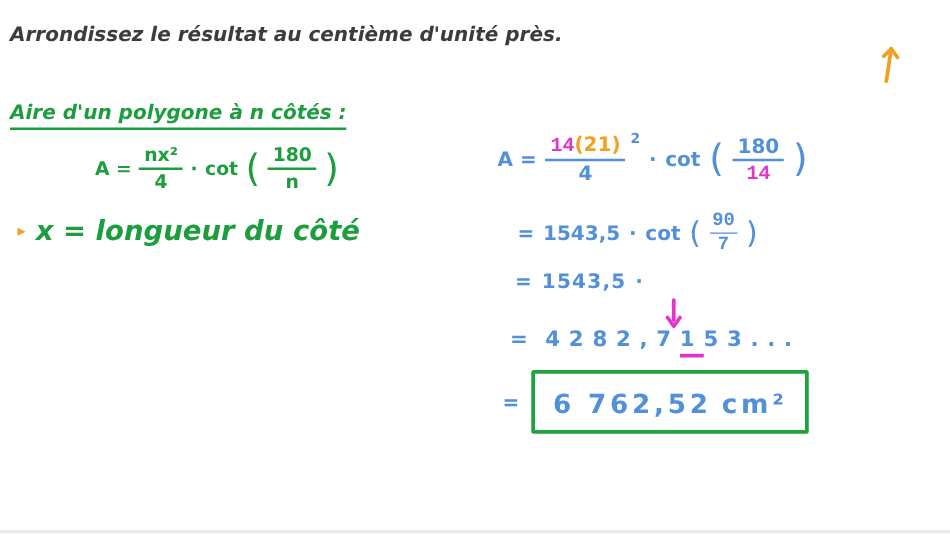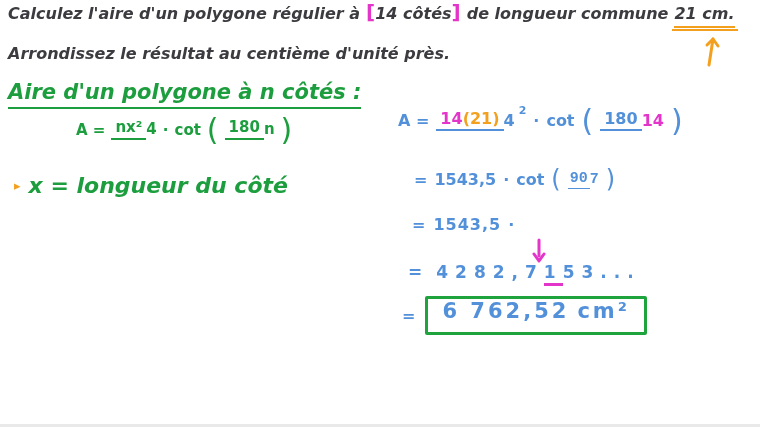--- a/index.html
+++ b/index.html
@@ -21,70 +21,60 @@
   .qline1{display:flex;align-items:baseline;gap:6px;white-space:nowrap;}
   .bracket-group{display:inline-flex;align-items:baseline;}
   .bracket{color:var(--magenta);font-style:normal;font-size:20px;font-weight:700;line-height:1;}
   .u21{position:relative;display:inline-block;border-bottom:2px solid var(--orange);padding-bottom:1px;}
   .u21::after{content:"";position:absolute;left:-2px;right:-3px;bottom:-5px;height:2px;background:var(--orange);}
   .qline2{margin-top:14px;}
   
   .arrow-up{position:absolute;left:699px;top:31px;}
   
   .ref-heading{position:absolute;left:8px;top:80px;color:var(--green);
-    font-style:italic;font-weight:700;font-size:21px;
+    font-style:italic;font-weight:700;font-size:16px;
     border-bottom:2px solid var(--green);padding-bottom:3px;}
   .formula-row{position:absolute;display:flex;align-items:center;gap:6px;font-weight:700;}
   .ref-formula{left:76px;top:116px;color:var(--green);font-size:15px;}
   .note{position:absolute;left:14px;top:173px;display:flex;align-items:center;gap:8px;}
   .note .bullet{color:var(--orange);font-size:13px;line-height:1;}
   .note .note-text{color:var(--green);font-style:italic;font-weight:700;font-size:22px;}
   
-  .frac{display:inline-flex;flex-direction:row;align-items:center;line-height:1.15;text-align:center;}
+  .frac{display:inline-flex;flex-direction:column;align-items:center;line-height:1.15;text-align:center;}
   .frac .num{border-bottom:2px solid currentColor;padding:0 4px 1px;}
   .frac .den{padding-top:1px;}
   .frac.small{font-size:15px;line-height:1.1;font-family:Liberation Mono, monospace;}
   .frac.small .num{border-bottom-width:1.5px;padding:0 2px 0;}
   .paren{font-size:30px;font-weight:400;line-height:.9;}
   .paren.mid{font-size:24px;}
   .power{align-self:flex-start;font-size:11px;margin-left:-3px;margin-top:-3px;}
-  .mag{color:var(--magenta);}
+  .mag{color:var(--magenta);font-family:Liberation Mono, monospace;}
   .org{color:var(--orange);}
   
   .calc-line{position:absolute;display:flex;align-items:center;gap:7px;
     color:var(--blue);font-weight:700;font-size:16px;}
   #calc1{left:398px;top:107px;font-size:16px;}
   #calc2{left:414px;top:169px;}
   #calc3{left:412px;top:215px;letter-spacing:1px;}
   #calc4{left:408px;top:262px;font-size:17px;letter-spacing:7px;}
   .round-digit{border-bottom:3px solid var(--magenta);padding-bottom:1px;}
   .arrow-down{position:absolute;left:531px;top:238px;}
   
   #result-row{left:402px;top:296px;gap:10px;}
-  .result-box{border:3px solid var(--boxgreen);border-radius:2px;padding:0 14px 9px;
+  .result-box{border:3px solid var(--boxgreen);border-radius:2px;padding:12px 14px 9px;
     display:inline-flex;align-items:baseline;gap:8px;
     color:var(--blue);font-size:21px;font-weight:700;letter-spacing:3px;}
   .bottom-strip{position:absolute;left:0;right:0;bottom:0;height:3px;background:#e9e9e9;}
 </style>
 </head>
 <body>
 
 <div class="canvas">
 
   <div class="question">
-    <div class="qline1">
-      <span>Calculez l'aire d'un polygone régulier à</span>
-      <span class="bracket-group">
-        <span class="bracket">[</span>
-        <span>14 côtés</span>
-        <span class="bracket">]</span>
-      </span>
-      <span>de longueur commune</span>
-      <span class="u21">21 cm.</span>
-    </div>
     <div class="qline2">Arrondissez le résultat au centième d'unité près.</div>
   </div>
 
   <svg class="arrow-up" width="24" height="36" viewBox="0 0 24 36">
     <path d="M10 34 L14 8" stroke="#f3a01f" stroke-width="3" fill="none" stroke-linecap="round"></path>
     <path d="M14 8 L8 14 M14 8 L19 15" stroke="#f3a01f" stroke-width="3" fill="none" stroke-linecap="round"></path>
   </svg>
 
   <div class="ref-heading">Aire d'un polygone à n côtés :</div>
 

